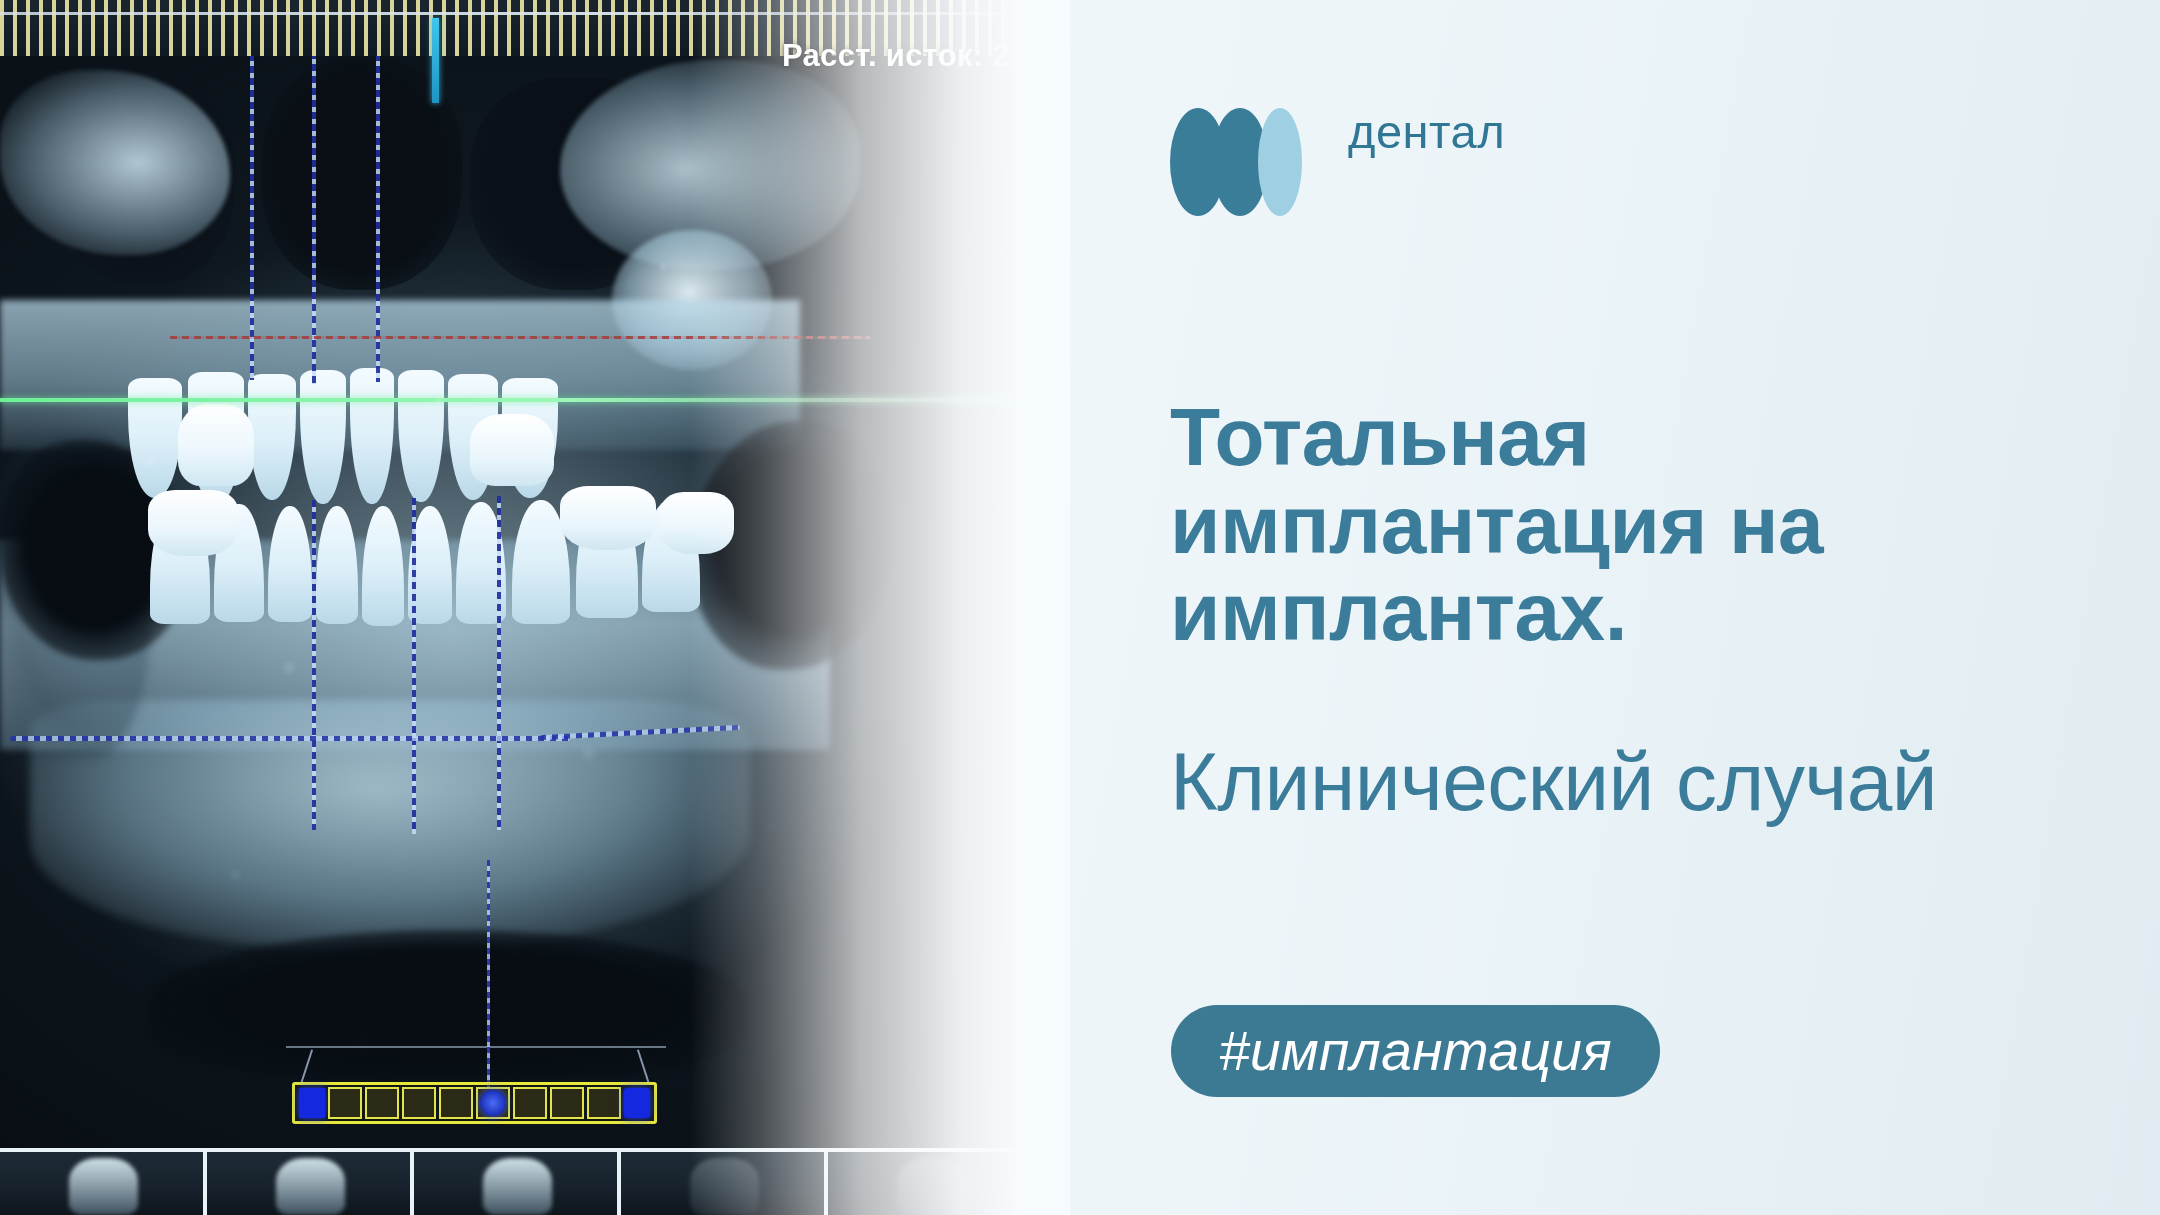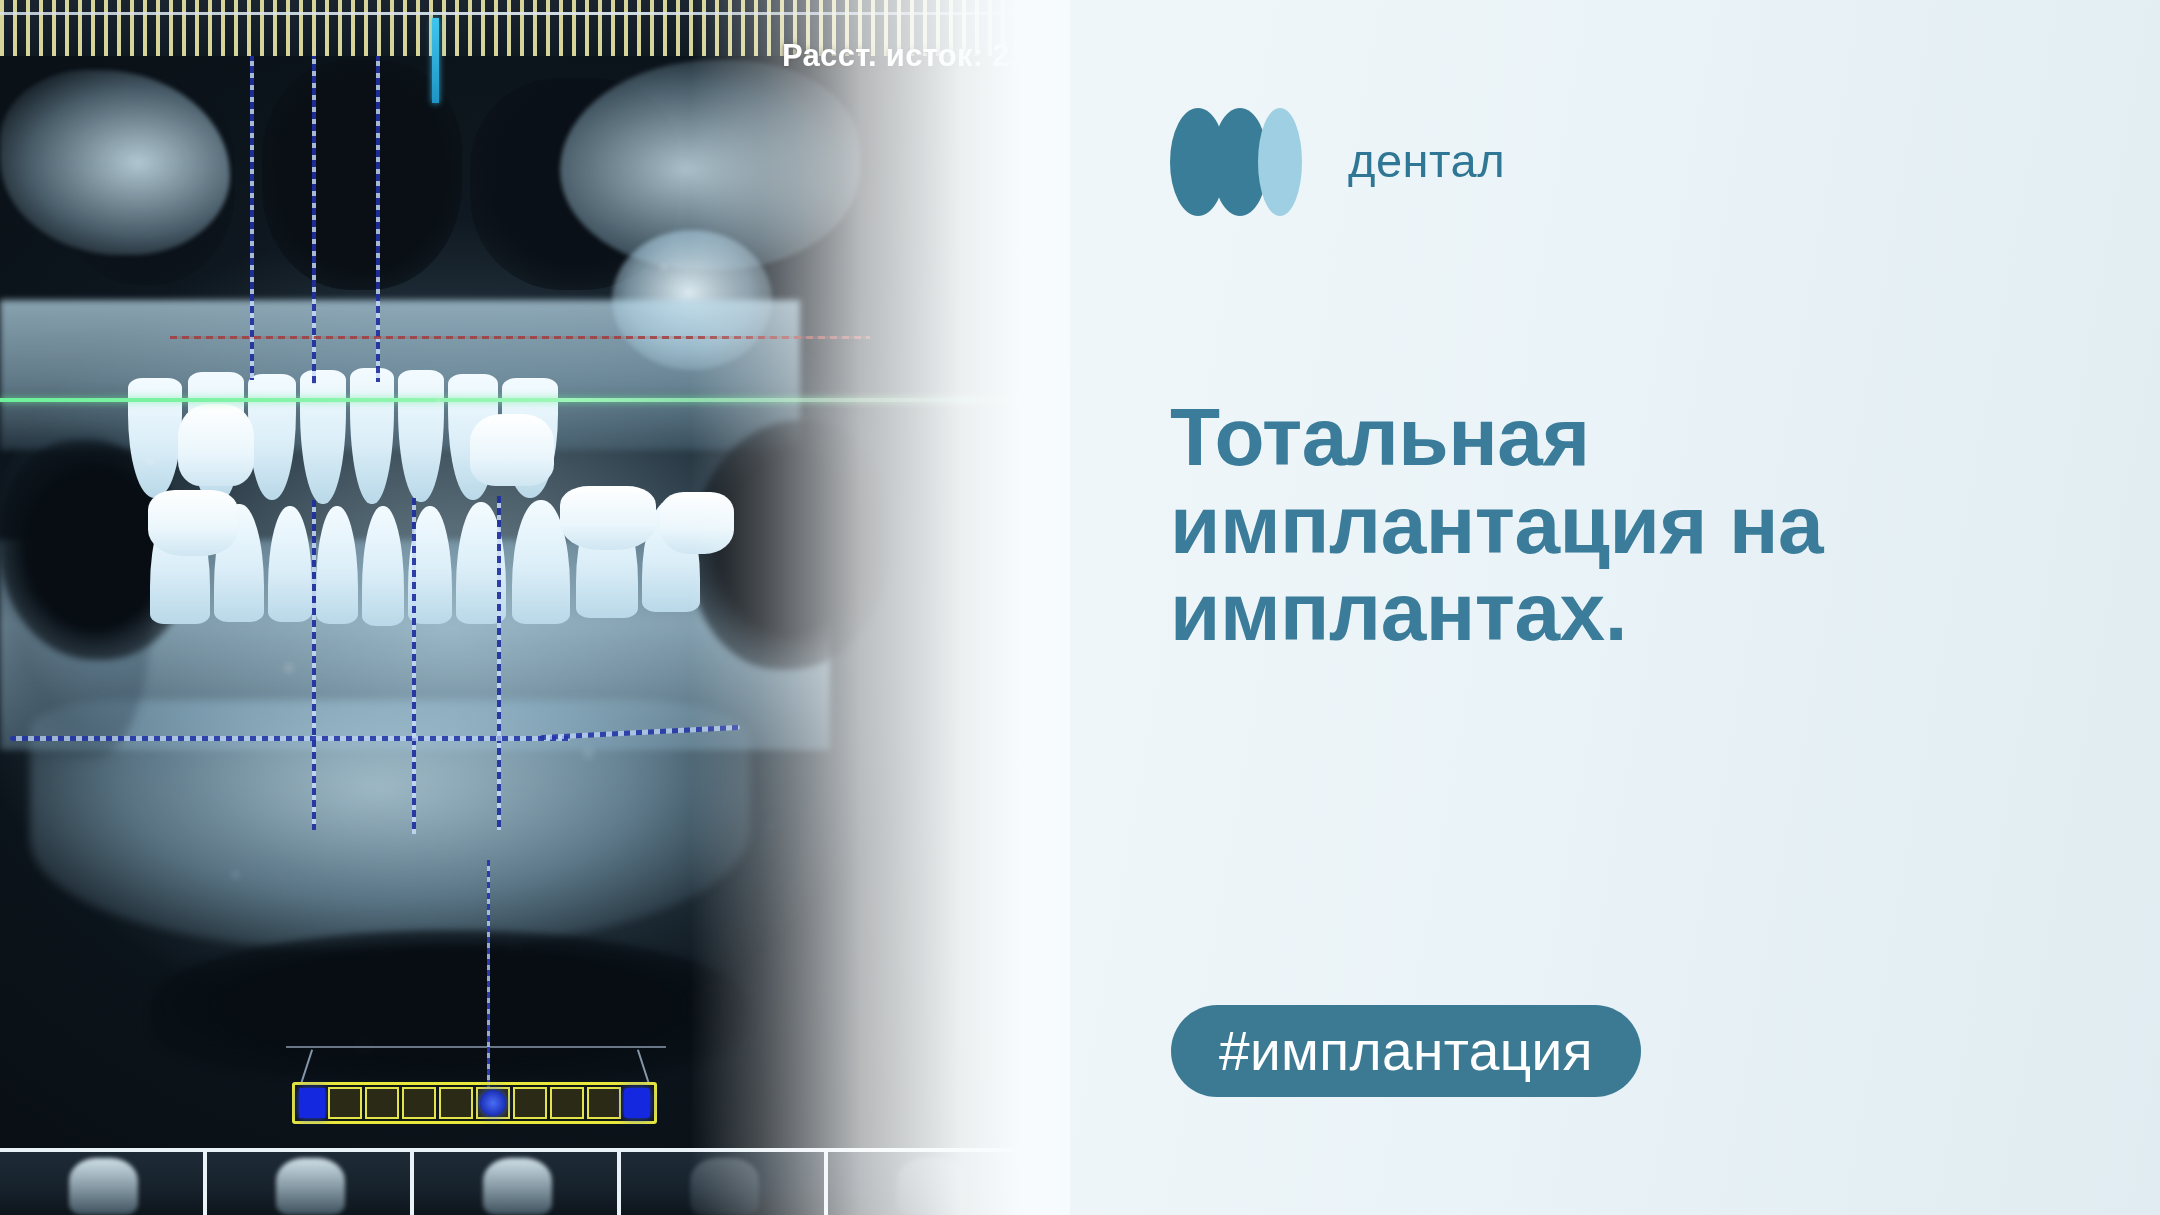--- a/index.html
+++ b/index.html
@@ -212,21 +212,21 @@
     text-shadow:0 0 6px rgba(0,0,0,.85),0 1px 2px rgba(0,0,0,.9);
     letter-spacing:.3px;
   }
 
   
   #content{
     position:absolute;left:1170px;top:0;width:990px;height:1215px;
   }
 
   
-  #logo{position:absolute;left:0;top:108px;display:flex;align-items:center;gap:26px;}
+  #logo{position:absolute;left:0;top:108px;display:flex;gap:26px;}
   #logo-mark{position:relative;width:152px;height:108px;flex:none;}
   #logo-mark .leaf{position:absolute;top:0;border-radius:50%;}
   #leaf-1{left:0px; width:56px;height:108px;background:#3a7d98;}
   #leaf-2{left:42px;width:56px;height:108px;background:#3a7d98;}
   #leaf-3{left:88px;width:44px;height:108px;background:#9fcfe2;}
   #logo-words{display:flex;flex-direction:column;line-height:1;}
   #logo-word-top{
     font-size:47px;font-weight:400;color:#2f7794;letter-spacing:.5px;margin-bottom:4px;
   }
   #logo-word-bottom{
@@ -246,20 +246,21 @@
   }
 
   
   #hashtag-pill{
     position:absolute;left:1px;top:1005px;
     display:inline-flex;align-items:center;justify-content:center;
     height:92px;padding:0 48px;border-radius:46px;background:#3c7a94;
     font-size:55px;font-weight:400;color:#ffffff;letter-spacing:.4px;
     border:none;cursor:pointer;
     font-family:"Liberation Sans","DejaVu Sans",sans-serif;
+    font-style:italic;
   }
 </style>
 </head>
 <body>
 
 <div id="poster">
 
   <div id="xray-panel">
     <div id="xray-image">
 
@@ -379,17 +380,18 @@
         <span class="leaf" id="leaf-2"></span>
         <span class="leaf" id="leaf-3"></span>
       </div>
       <div id="logo-words">
         <span id="logo-word-top">дентал</span>
       </div>
     </div>
 
     <h1 id="headline">Тотальная имплантация на имплантах.</h1>
 
+    <h2 id="subhead">Клинический случай</h2>
 
     <button id="hashtag-pill">#имплантация</button>
   </div>
 
 </div>
 
 </body></html>

